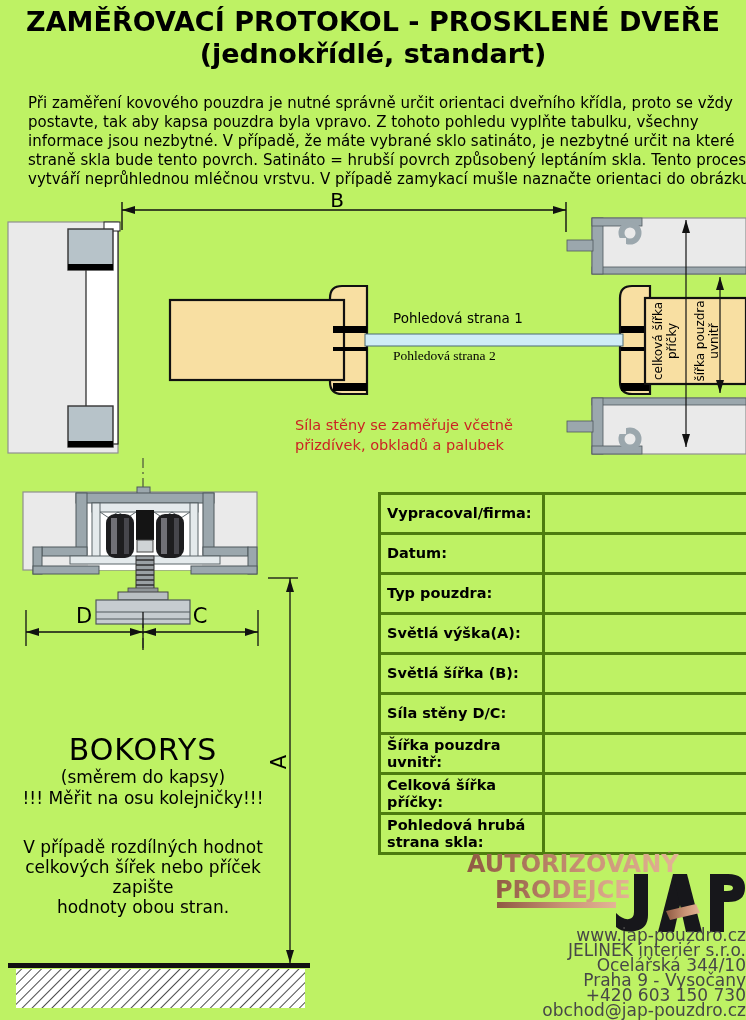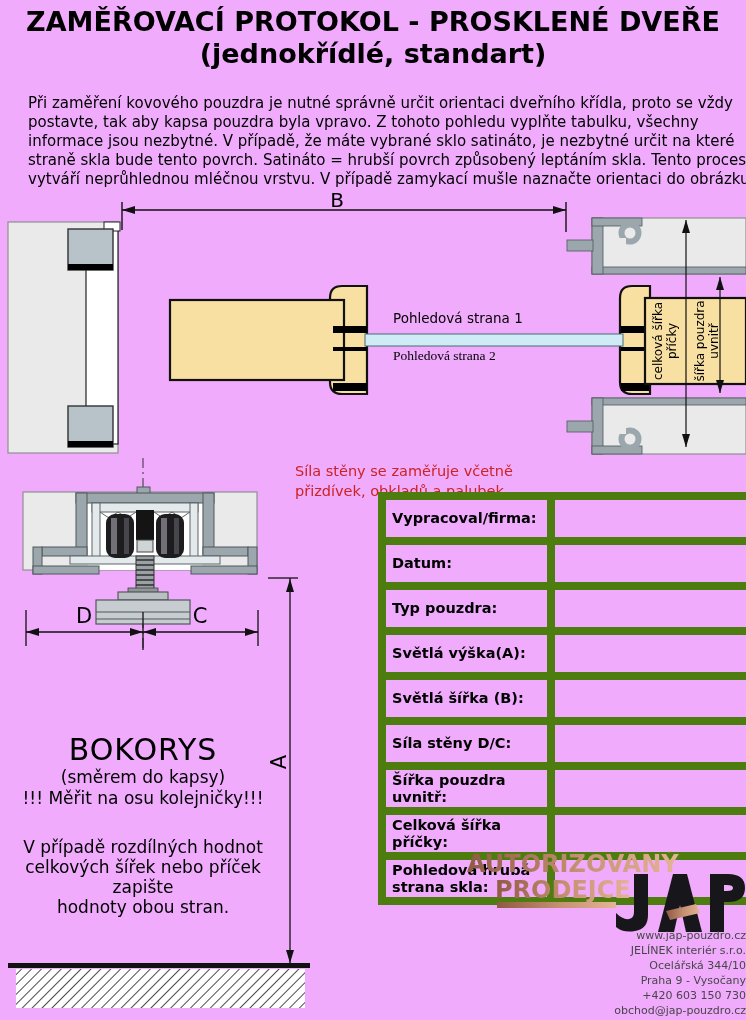--- a/index.html
+++ b/index.html
@@ -1,17 +1,17 @@
 <!DOCTYPE html>
 <html><head>
 <meta charset="utf-8">
 <style>
   html,body{margin:0;padding:0;background:#fff;}
   body{font-family:"DejaVu Sans","Liberation Sans",sans-serif;color:#000;}
-  .page{position:relative;width:746px;height:1020px;background:#f0abfc;overflow:hidden;}
+  .page{position:relative;width:746px;height:1020px;background:#bef264;overflow:hidden;}
 
   
   .title{position:absolute;left:0;top:6px;width:746px;text-align:center;font-weight:bold;
          font-size:27px;line-height:32px;letter-spacing:0;}
   .intro{position:absolute;left:8px;top:94px;width:733px;font-size:15px;line-height:19px;margin-left:20px;}
 
   
   .svg-top{position:absolute;left:0;top:190px;width:746px;height:280px;}
   .svg-side{position:absolute;left:0;top:455px;width:330px;height:560px;}
 
@@ -19,54 +19,54 @@
   .lbl-b{left:312px;top:189px;width:50px;}
   .lbl-d{left:59px;top:605px;width:50px;font-size:21px;}
   .lbl-c{left:175px;top:605px;width:50px;font-size:21px;}
   .lbl-a{left:262px;top:748px;width:40px;height:28px;font-size:21px;transform:rotate(-90deg);}
 
   .strana{position:absolute;left:393px;font-size:13.5px;line-height:15px;}
   .strana1{top:311px;}
   .strana2{top:348px;font-family:Liberation Serif, serif;}
 
   .red-note{position:absolute;left:295px;top:416px;width:220px;color:#cb2323;
-            font-size:14.5px;line-height:19.5px;margin-top:46px;}
+            font-size:14.5px;line-height:19.5px;}
 
   .rot{position:absolute;width:90px;height:32px;transform:rotate(-90deg);
        font-size:12px;line-height:14px;text-align:center;display:flex;
        align-items:center;justify-content:center;}
   .lbl-celkova{left:620px;top:325px;}
   .lbl-sirka-pouzdra{left:662px;top:325px;}
 
   
   .bokorys{position:absolute;left:0;top:733px;width:286px;text-align:center;}
   .bok-title{font-size:30px;line-height:34px;letter-spacing:1px;}
   .bok-sub{font-size:17px;line-height:21px;}
   .bok-warn{font-size:17px;line-height:21px;}
   .bok-note{margin-top:28px;font-size:17px;line-height:20px;}
 
   
   table.form{position:absolute;left:378px;top:492px;width:360px;border-collapse:collapse;
              table-layout:fixed;}
-  table.form td{border:8px solid #4d7c0f;height:35px;vertical-align:middle;}
+  table.form td{border:3px solid #4d7c0f;height:35px;vertical-align:middle;}
   td.lab{width:153px;font-weight:bold;font-size:14.5px;line-height:16.5px;padding:0 2px 0 6px;}
   td.val{width:201px;}
 
   
   .copper{position:absolute;font-weight:bold;font-size:24px;line-height:26px;letter-spacing:0px;
           background:linear-gradient(90deg,#91male 0%);}
   .copper, .copper-txt{background:linear-gradient(90deg,#8f5a43 0%,#c89274 55%,#e3b495 100%);
           -webkit-background-clip:text;background-clip:text;color:transparent;}
   .auth{left:467px;top:851px;}
   .prod{left:495px;top:877px;}
   .copper-bar{position:absolute;left:497px;top:902px;width:119px;height:6px;
           background:linear-gradient(90deg,#8f5a43 0%,#c89274 55%,#e3b495 100%);}
   .jap{position:absolute;left:612px;top:874px;width:134px;height:58px;}
   .contact{position:absolute;left:480px;top:928px;width:266px;text-align:right;
-           font-size:11px;line-height:15px;color:#474747;}
+           font-size:17px;line-height:15px;color:#474747;}
 </style>
 </head>
 <body>
 
 <div class="page">
 
   <div class="title">
     <div>ZAMĚŘOVACÍ PROTOKOL - PROSKLENÉ DVEŘE</div>
     <div>(jednokřídlé, standart)</div>
   </div>

